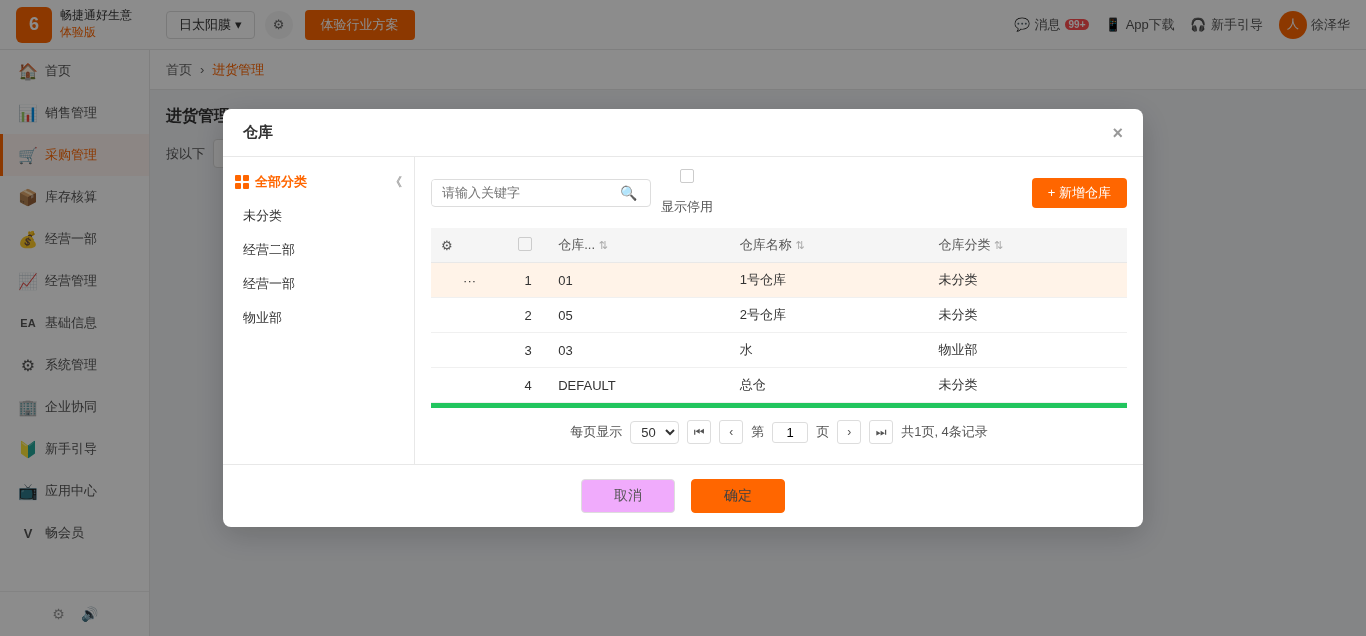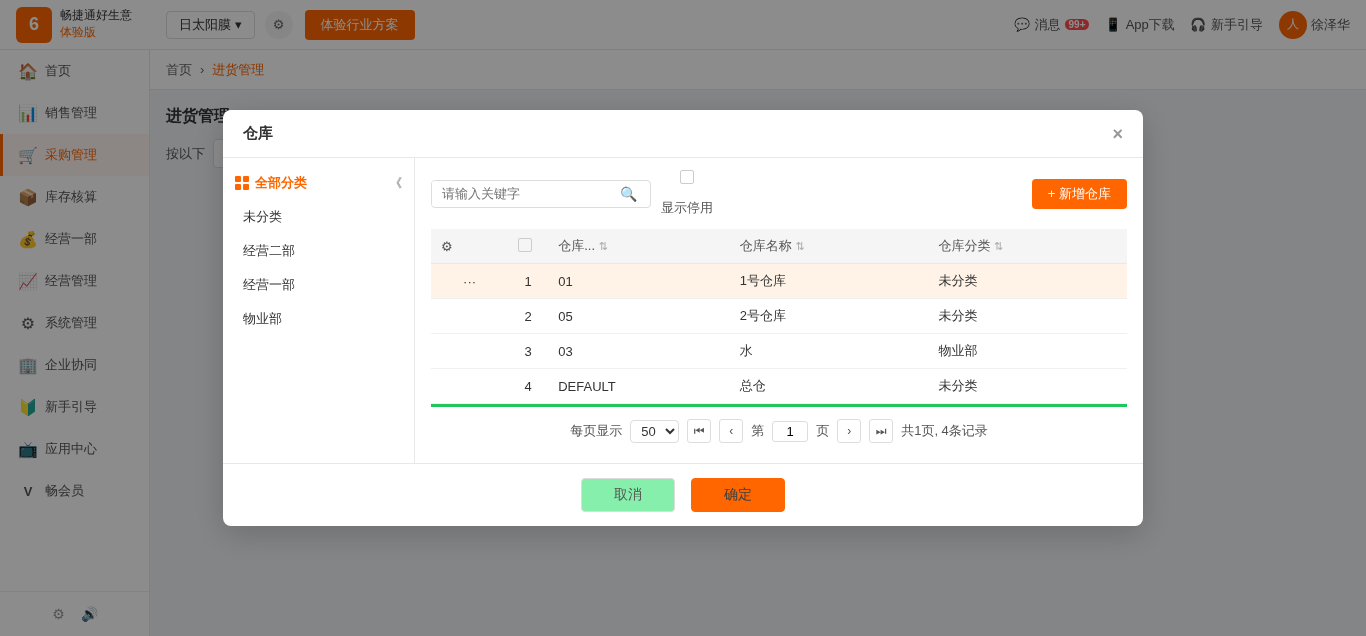--- a/index.html
+++ b/index.html
@@ -344,21 +344,21 @@
 
     
     .pagination {
       display: flex;
       align-items: center;
       justify-content: center;
       gap: 8px;
       padding: 12px 0 8px;
       font-size: 13px;
       color: #555;
-      border-top: 3px solid #22c55e;
+      border-top: 5px solid #22c55e;
       margin-top: auto;
     }
     .select-box {
       border: 1px solid #ddd;
       border-radius: 4px;
       padding: 2px 6px;
       font-size: 13px;
       color: #333;
       background: #fff;
     }
@@ -388,21 +388,21 @@
       padding: 14px 20px;
       border-top: 1px solid #e8e8e8;
     }
     .footer-btn {
       padding: 7px 32px;
       border-radius: 4px;
       font-size: 14px;
       cursor: pointer;
     }
     .footer-btn.cancel {
-      background: #86efac;
+      background: #f0abfc;
       border: 1px solid #ddd;
       color: #555;
     }
     .footer-btn.confirm {
       background: #ff6600;
       border: 1px solid #ff6600;
       color: #404040;
     }
   </style>
 </head>
@@ -468,20 +468,24 @@
       <span class="sidebar-icon">📦</span>
       <span>库存核算</span>
     </div>
     <div class="sidebar-item">
       <span class="sidebar-icon">💰</span>
       <span>经营一部</span>
     </div>
     <div class="sidebar-item">
       <span class="sidebar-icon">📈</span>
       <span>经营管理</span>
+    </div>
+    <div class="sidebar-item">
+      <span class="sidebar-icon" style="font-style:normal;font-size:11px;font-weight:bold;color:#555;">EA</span>
+      <span>基础信息</span>
     </div>
     <div class="sidebar-item">
       <span class="sidebar-icon">⚙</span>
       <span>系统管理</span>
     </div>
     <div class="sidebar-item">
       <span class="sidebar-icon">🏢</span>
       <span>企业协同</span>
     </div>
     <div class="sidebar-item">

